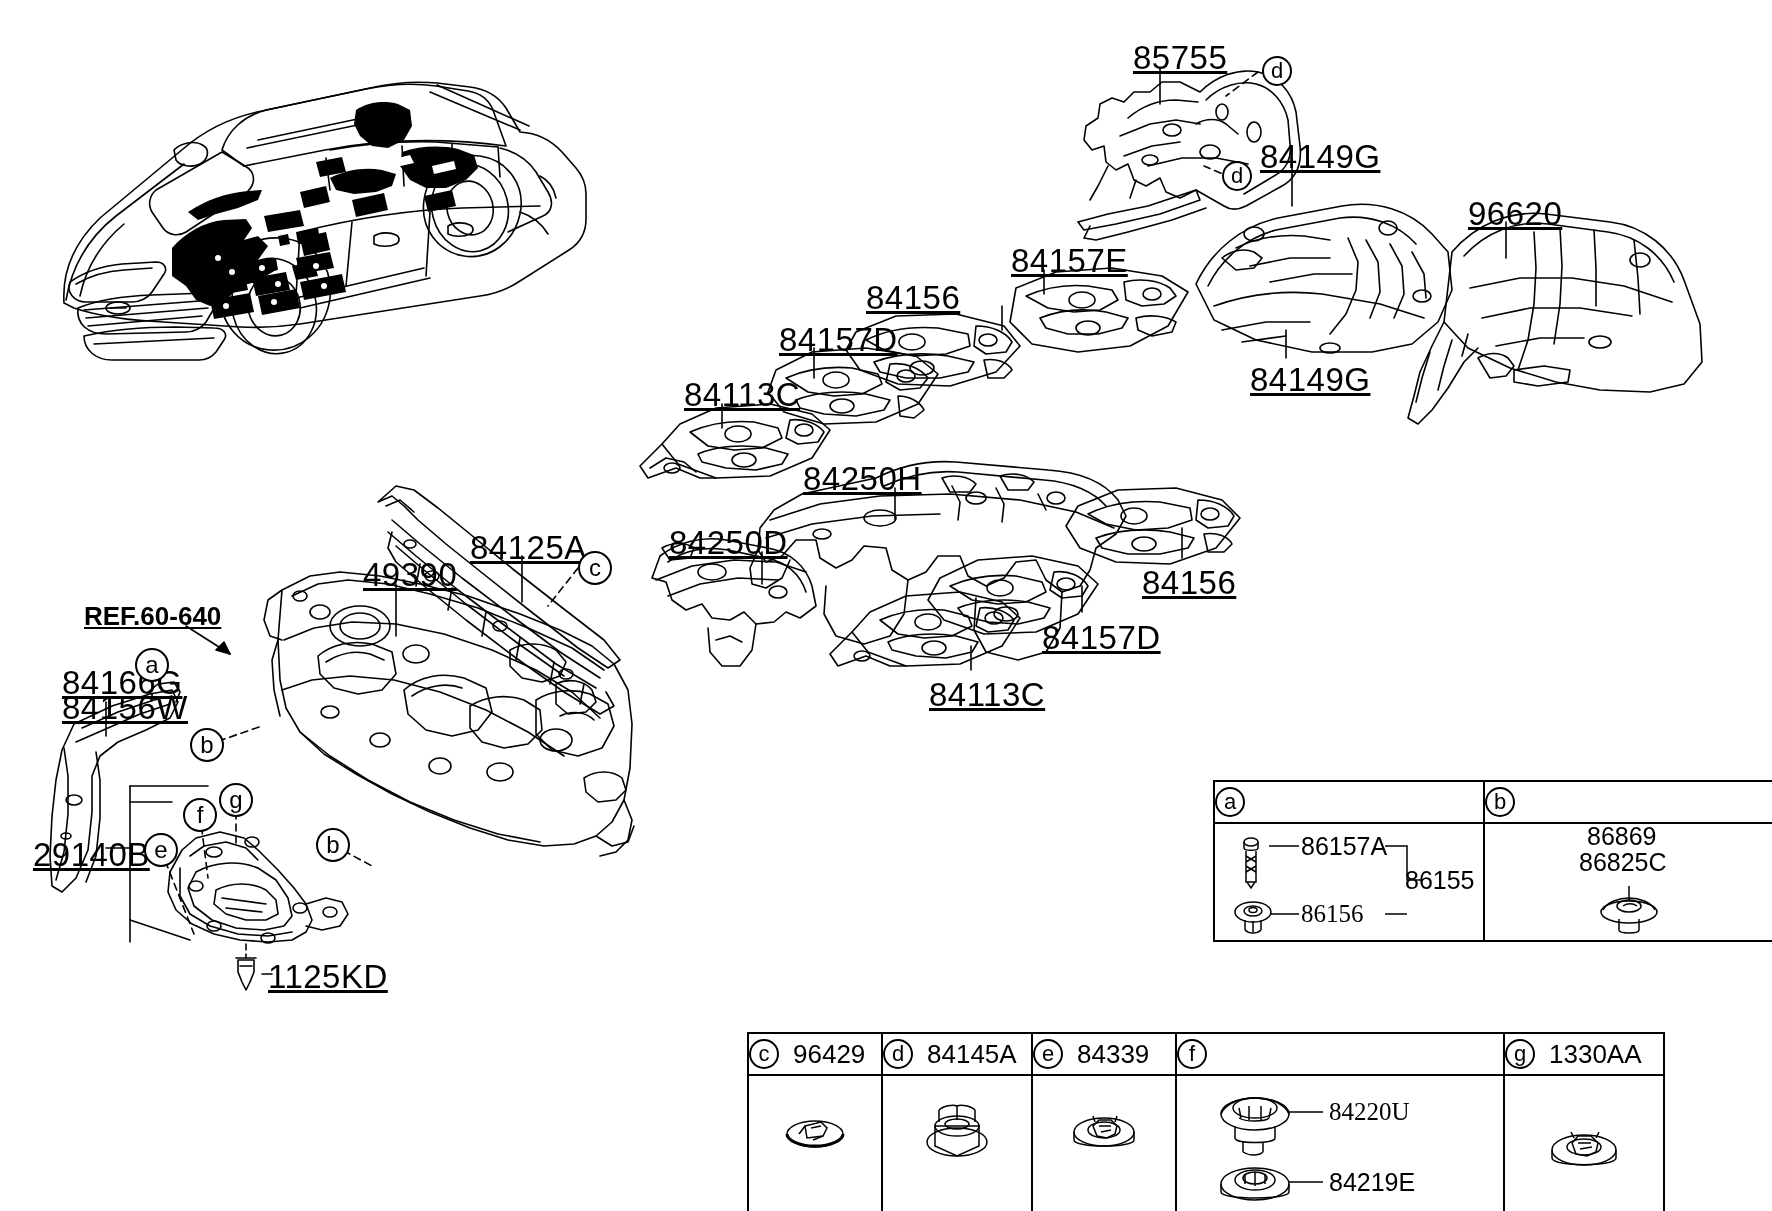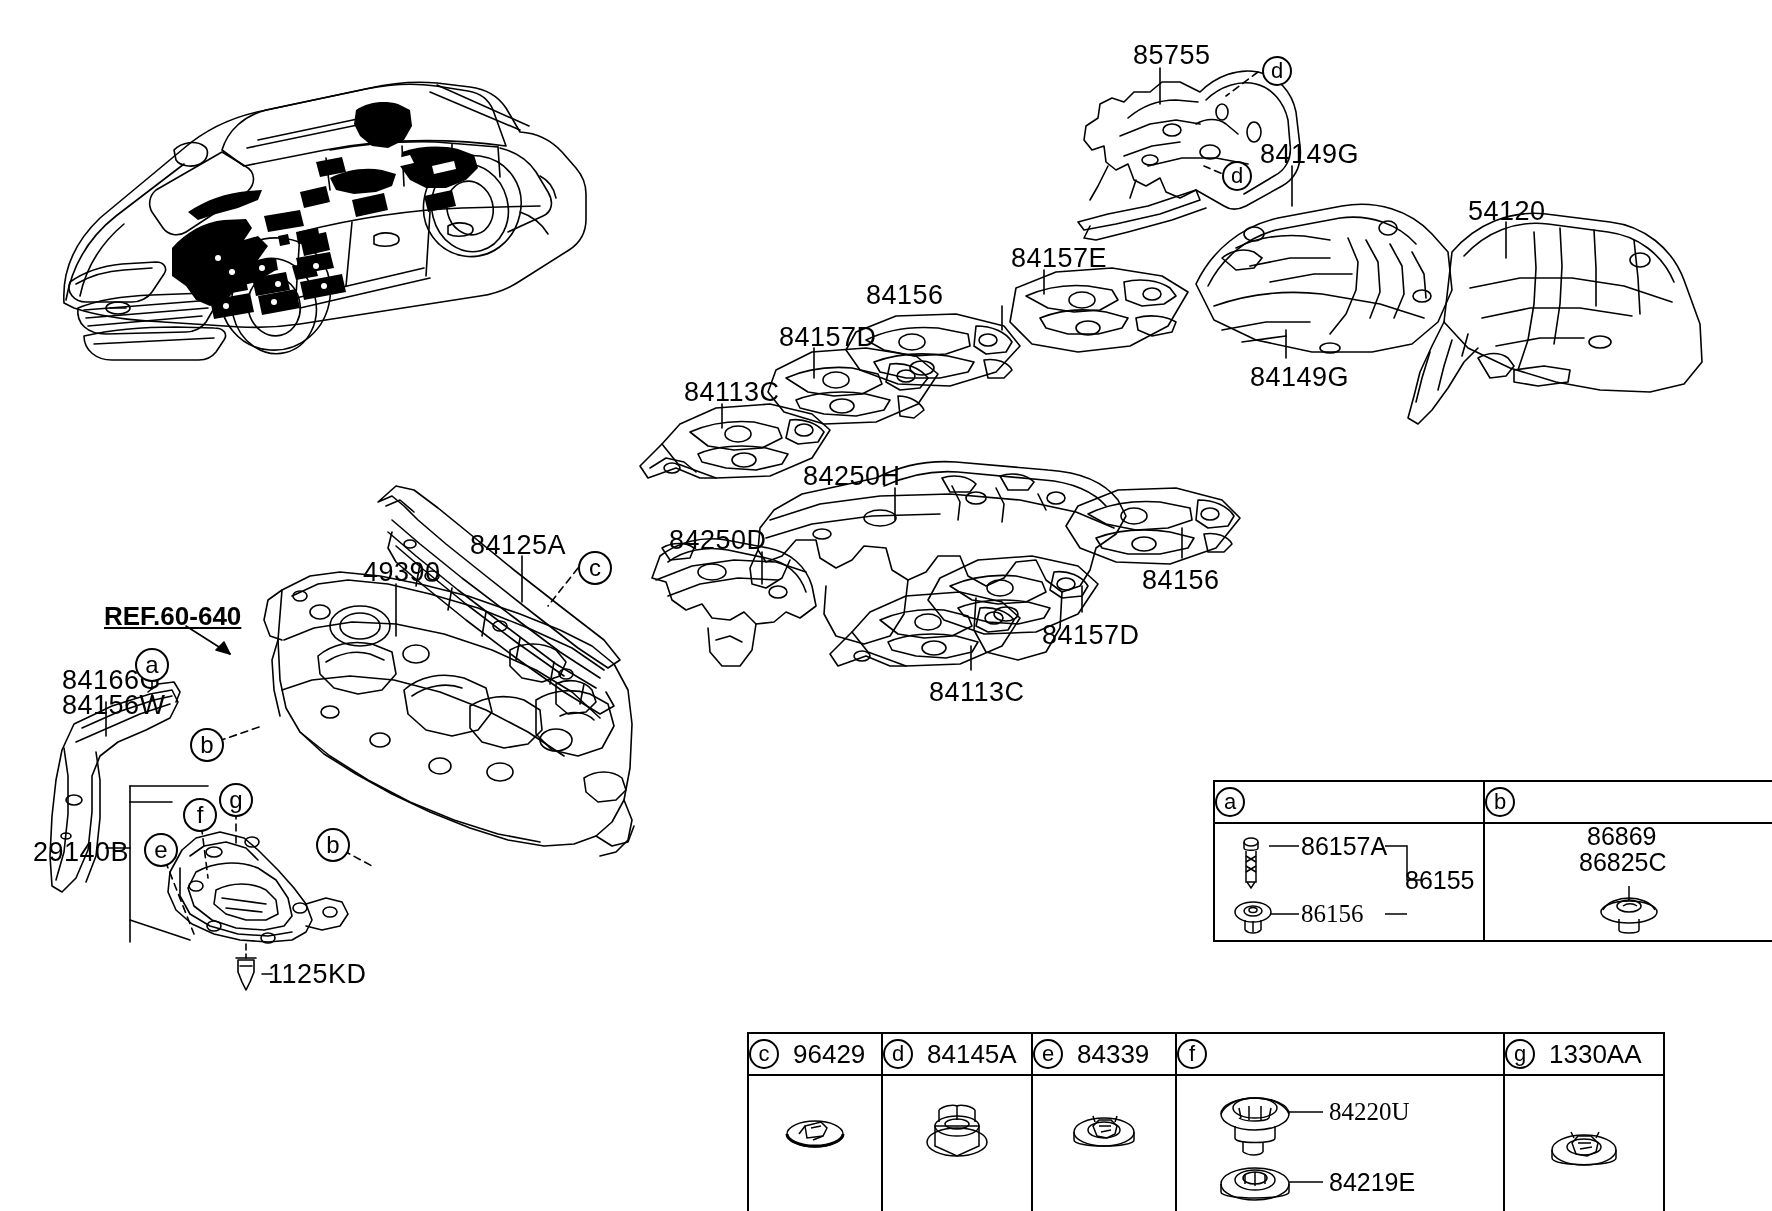--- a/index.html
+++ b/index.html
@@ -12,25 +12,26 @@
   #page {
     position: relative;
     width: 1772px;
     height: 1211px;
     background: #ffffff;
     overflow: hidden;
   }
   .lbl {
     position: absolute;
     font-family: "Liberation Sans", sans-serif;
-    font-size: 27px;
+    font-size: 33px;
     color: #000000;
     letter-spacing: 0.5px;
     white-space: nowrap;
     line-height: 1.12;
+    text-decoration: underline;
   }
   .lbl.ref {
     font-weight: bold;
     text-decoration: underline;
     font-size: 26px;
     letter-spacing: 0px;
   }
   .circ {
     position: absolute;
     border: 2px solid #000;
@@ -613,25 +614,25 @@
       <path d="M236,800 L236,844" stroke-dasharray="7 5"></path>
 
       <path d="M200,815 L208,878" stroke-dasharray="7 5"></path>
 
       <path d="M161,850 L194,934" stroke-dasharray="7 5"></path>
 
       <path d="M262,974 L272,974"></path>
     </g>
   </svg>
 
-  <div class="lbl ref" style="left:84px; top:602px;margin-left:20px;">REF.60-640</div>
+  <div class="lbl ref" style="left:84px; top:602px;">REF.60-640</div>
 
   <div class="lbl" style="left:1133px; top:40px;">85755</div>
   <div class="lbl" style="left:1260px; top:139px;">84149G</div>
-  <div class="lbl" style="left:1468px; top:196px;">54120</div>
+  <div class="lbl" style="left:1468px; top:196px;">96620</div>
   <div class="lbl" style="left:1011px; top:243px;">84157E</div>
   <div class="lbl" style="left:866px; top:280px;">84156</div>
   <div class="lbl" style="left:779px; top:322px;">84157D</div>
   <div class="lbl" style="left:1250px; top:362px;">84149G</div>
   <div class="lbl" style="left:684px; top:377px;">84113C</div>
   <div class="lbl" style="left:803px; top:461px;">84250H</div>
   <div class="lbl" style="left:470px; top:530px;">84125A</div>
   <div class="lbl" style="left:669px; top:525px;text-align:right;">84250D</div>
   <div class="lbl" style="left:363px; top:557px;">49390</div>
   <div class="lbl" style="left:1142px; top:565px;">84156</div>

